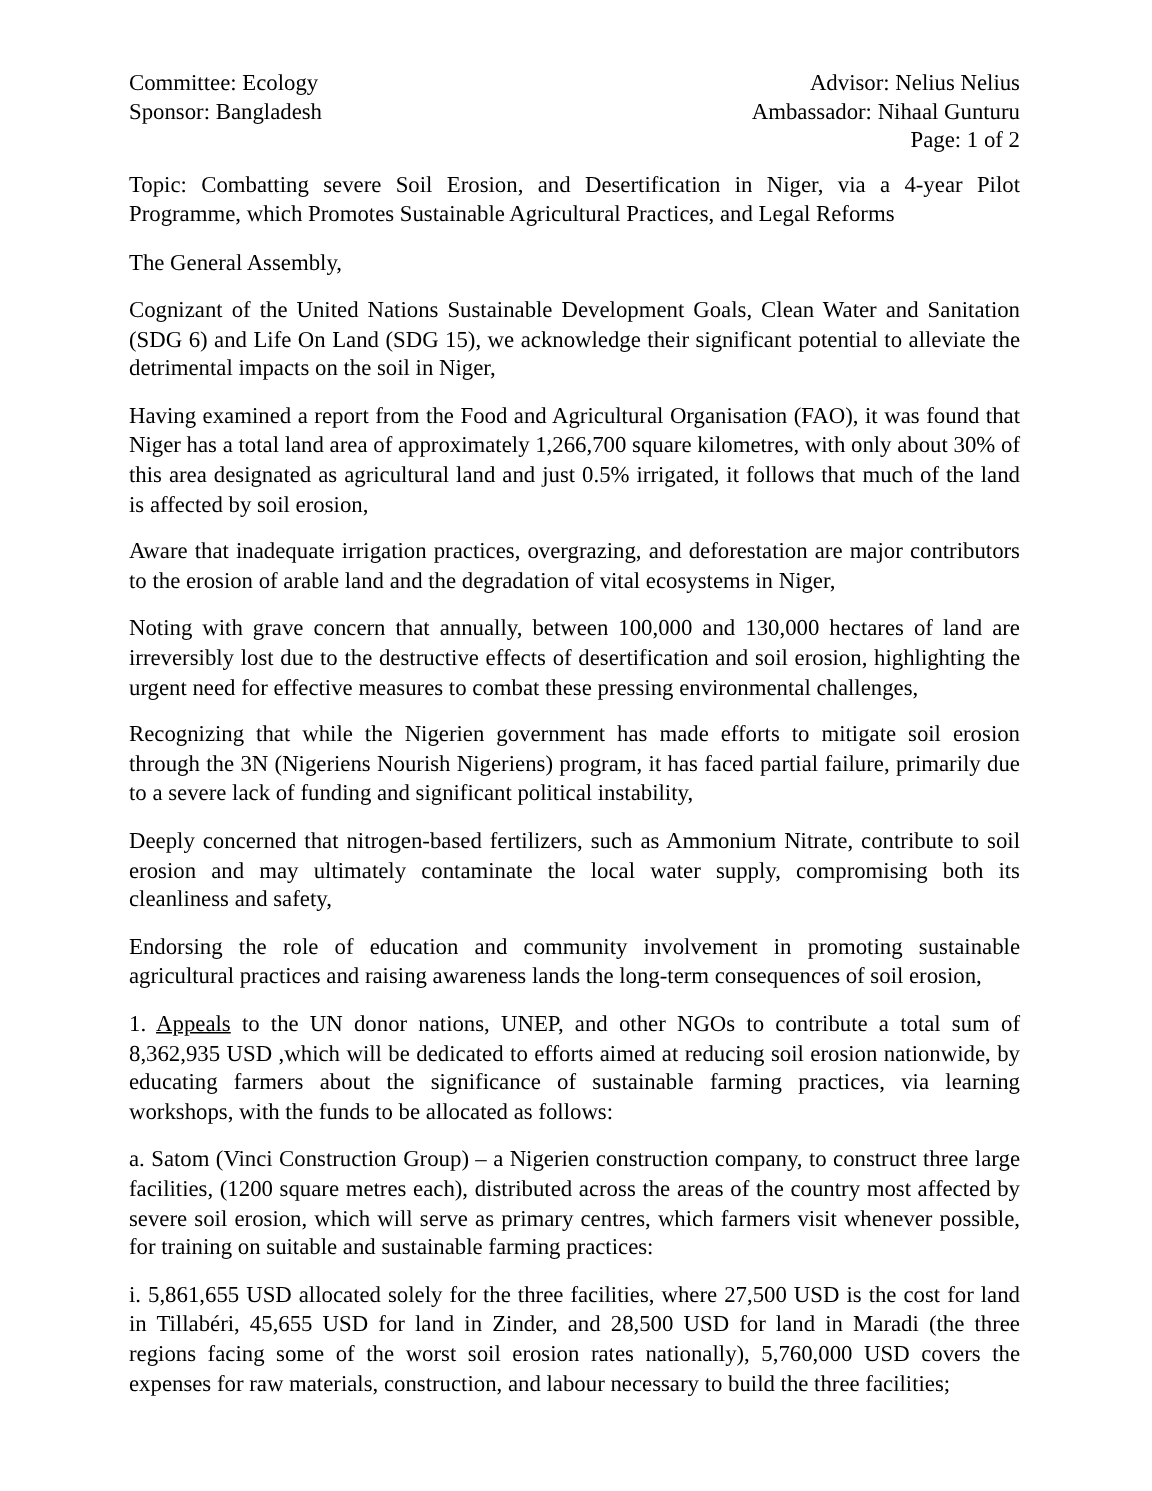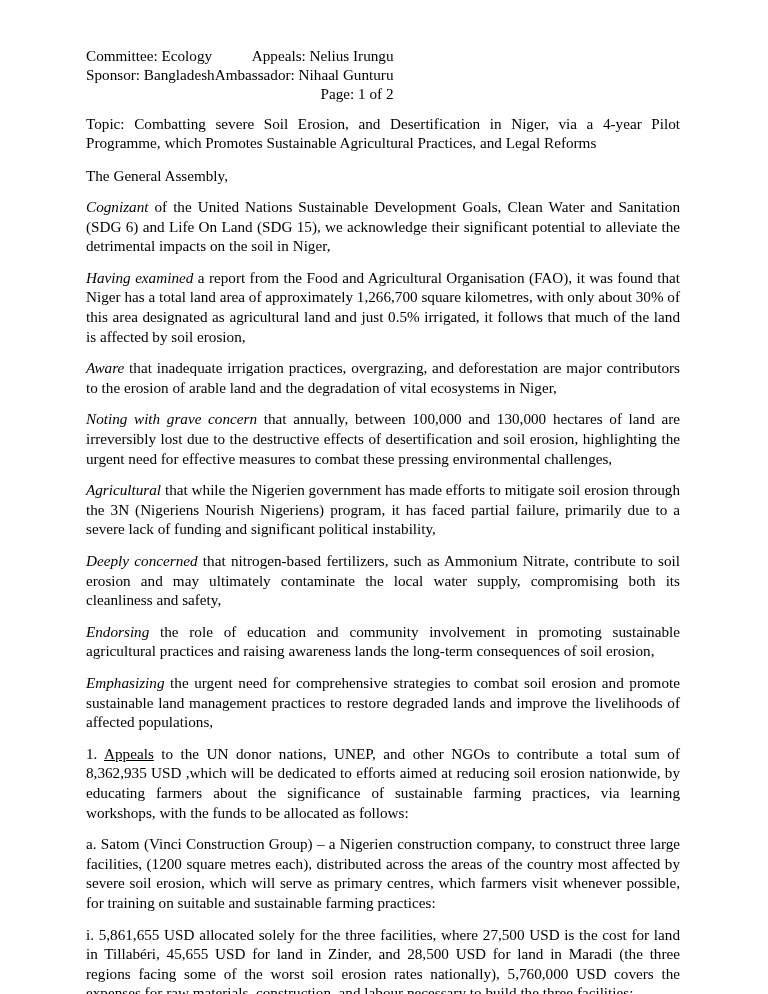--- a/index.html
+++ b/index.html
@@ -17,20 +17,21 @@
   .page {
     position: relative;
     width: 768px;
     height: 994px;
     background: #ffffff;
     box-sizing: border-box;
     padding: 46px 88px 0 86px;
   }
   .header {
     display: flex;
+    justify-content: space-between;
     align-items: flex-start;
     font-size: 15.2px;
     line-height: 19.2px;
   }
   .header-left, .header-right {
     white-space: nowrap;
   }
   .header-left { text-align: left; }
   .header-right { text-align: right; }
   .header-line { display: block; }
@@ -53,39 +54,38 @@
     line-height: 19.5px;
   }
   .clause {
     margin-top: 12px;
     font-size: 15.2px;
     line-height: 19.6px;
     text-align: justify;
     text-justify: inter-word;
   }
   .clause .lead {
-    font-style: italic;
   }
   .clause .ul {
     text-decoration: underline;
   }
   .clause:last-child { text-align: justify; }
 </style>
 </head>
 <body>
 
 <div class="page">
 
   <div class="header">
     <div class="header-left">
       <span class="header-line">Committee: Ecology</span>
       <span class="header-line">Sponsor: Bangladesh</span>
     </div>
     <div class="header-right">
-      <span class="header-line">Appeals: Nelius Irungu</span>
+      <span class="header-line">Advisor: Nelius Nelius</span>
       <span class="header-line">Ambassador: Nihaal Gunturu</span>
       <span class="header-line">Page: 1 of 2</span>
     </div>
   </div>
 
   <div class="topic">
     <span class="topic-label">Topic: </span><span class="topic-text">Combatting severe Soil Erosion, and Desertification in Niger, via a 4-year Pilot Programme, which Promotes Sustainable Agricultural Practices, and Legal Reforms</span>
   </div>
 
   <div class="salutation">The General Assembly,</div>
@@ -96,30 +96,27 @@
   <div class="clause">
     <span class="lead">Having examined</span><span> a report from the Food and Agricultural Organisation (FAO), it was found that Niger has a total land area of approximately 1,266,700 square kilometres, with only about 30% of this area designated as agricultural land and just 0.5% irrigated, it follows that much of the land is affected by soil erosion,</span>
   </div>
   <div class="clause">
     <span class="lead">Aware</span><span> that inadequate irrigation practices, overgrazing, and deforestation are major contributors to the erosion of arable land and the degradation of vital ecosystems in Niger,</span>
   </div>
   <div class="clause">
     <span class="lead">Noting with grave concern</span><span> that annually, between 100,000 and 130,000 hectares of land are irreversibly lost due to the destructive effects of desertification and soil erosion, highlighting the urgent need for effective measures to combat these pressing environmental challenges,</span>
   </div>
   <div class="clause">
-    <span class="lead">Agricultural</span><span> that while the Nigerien government has made efforts to mitigate soil erosion through the 3N (Nigeriens Nourish Nigeriens) program, it has faced partial failure, primarily due to a severe lack of funding and significant political instability,</span>
+    <span class="lead">Recognizing</span><span> that while the Nigerien government has made efforts to mitigate soil erosion through the 3N (Nigeriens Nourish Nigeriens) program, it has faced partial failure, primarily due to a severe lack of funding and significant political instability,</span>
   </div>
   <div class="clause">
     <span class="lead">Deeply concerned</span><span> that nitrogen-based fertilizers, such as Ammonium Nitrate, contribute to soil erosion and may ultimately contaminate the local water supply, compromising both its cleanliness and safety,</span>
   </div>
   <div class="clause">
     <span class="lead">Endorsing</span><span> the role of education and community involvement in promoting sustainable agricultural practices and raising awareness lands the long-term consequences of soil erosion,</span>
-  </div>
-  <div class="clause">
-    <span class="lead">Emphasizing</span><span> the urgent need for comprehensive strategies to combat soil erosion and promote sustainable land management practices to restore degraded lands and improve the livelihoods of affected populations,</span>
   </div>
 
   <div class="clause">
     <span>1. </span><span class="ul">Appeals</span><span> to the UN donor nations, UNEP, and other NGOs to contribute a total sum of 8,362,935 USD ,which will be dedicated to efforts aimed at reducing soil erosion nationwide, by educating farmers about the significance of sustainable farming practices, via learning workshops, with the funds to be allocated as follows:</span>
   </div>
 
   <div class="clause">a. Satom (Vinci Construction Group) – a Nigerien construction company, to construct three large facilities, (1200 square metres each), distributed across the areas of the country most affected by severe soil erosion, which will serve as primary centres, which farmers visit whenever possible, for training on suitable and sustainable farming practices:</div>
   <div class="clause">i. 5,861,655 USD allocated solely for the three facilities, where 27,500 USD is the cost for land in Tillabéri, 45,655 USD for land in Zinder, and 28,500 USD for land in Maradi (the three regions facing some of the worst soil erosion rates nationally), 5,760,000 USD covers the expenses for raw materials, construction, and labour necessary to build the three facilities;</div>
 
 </div>

